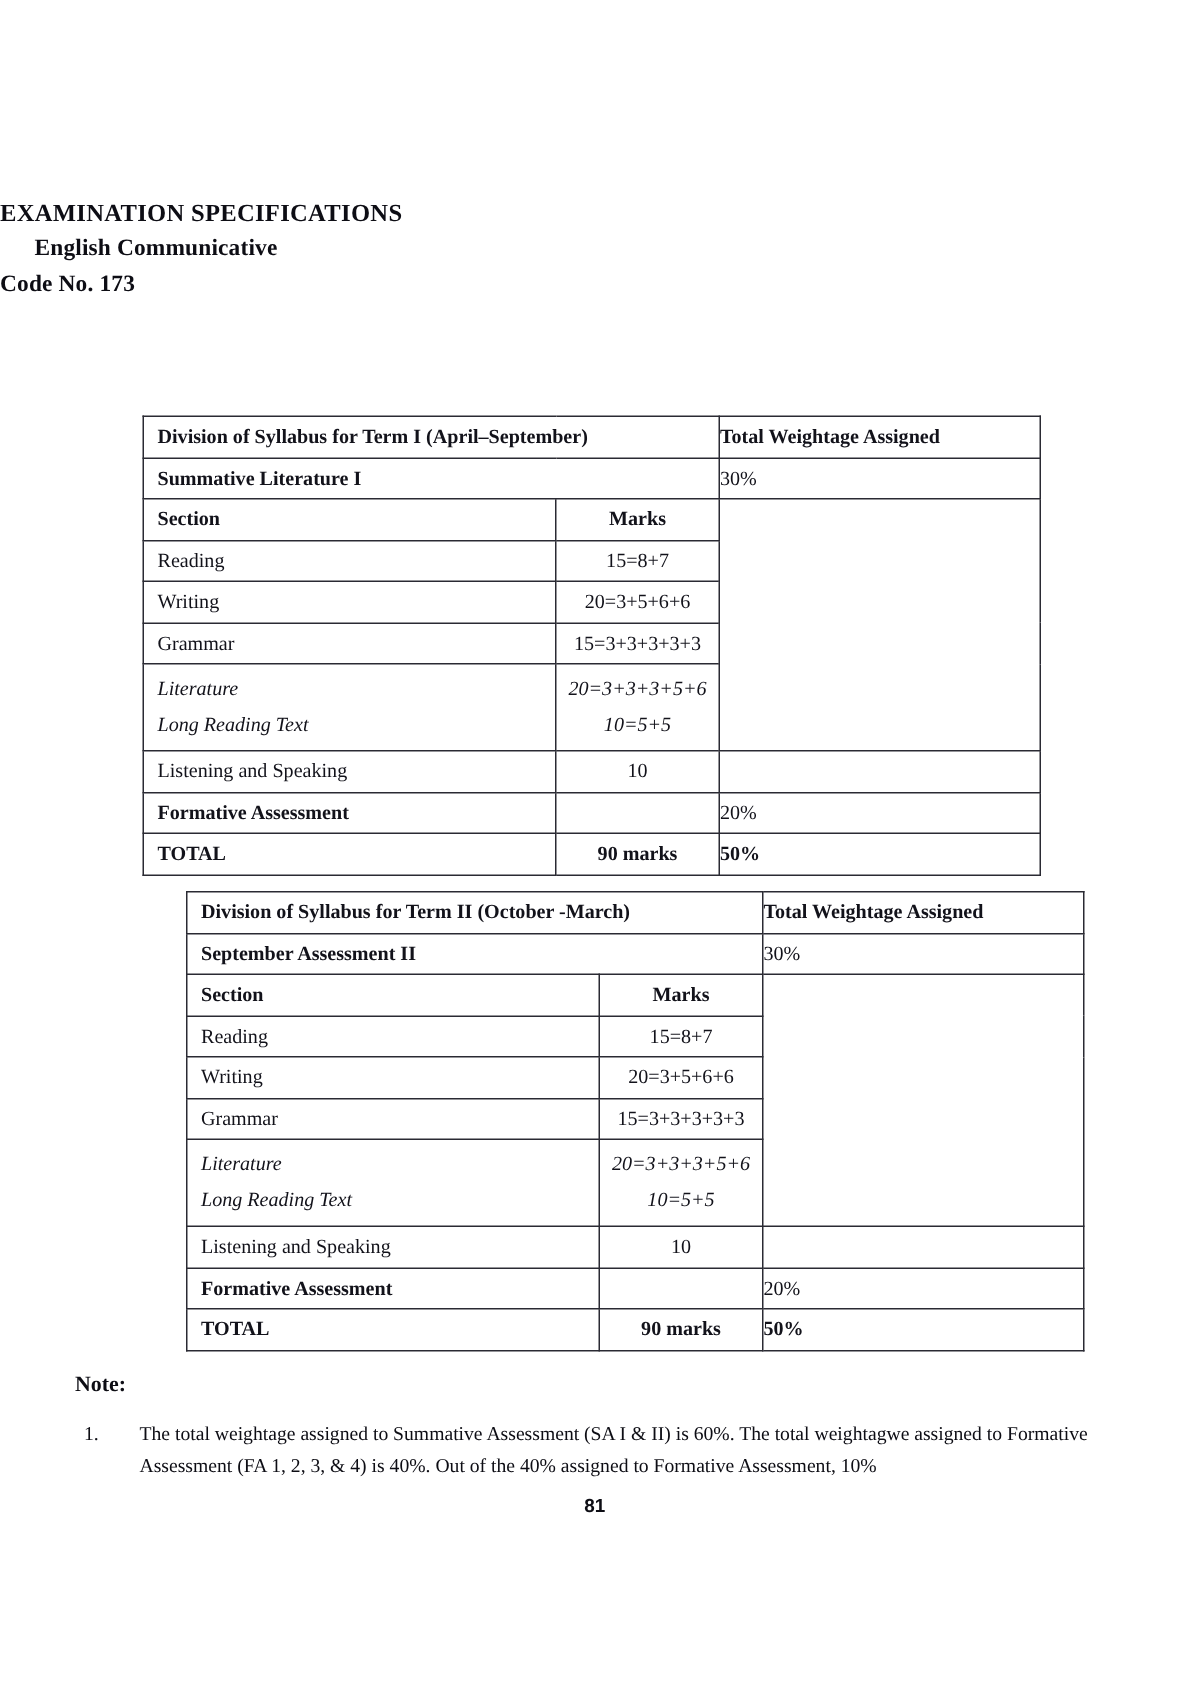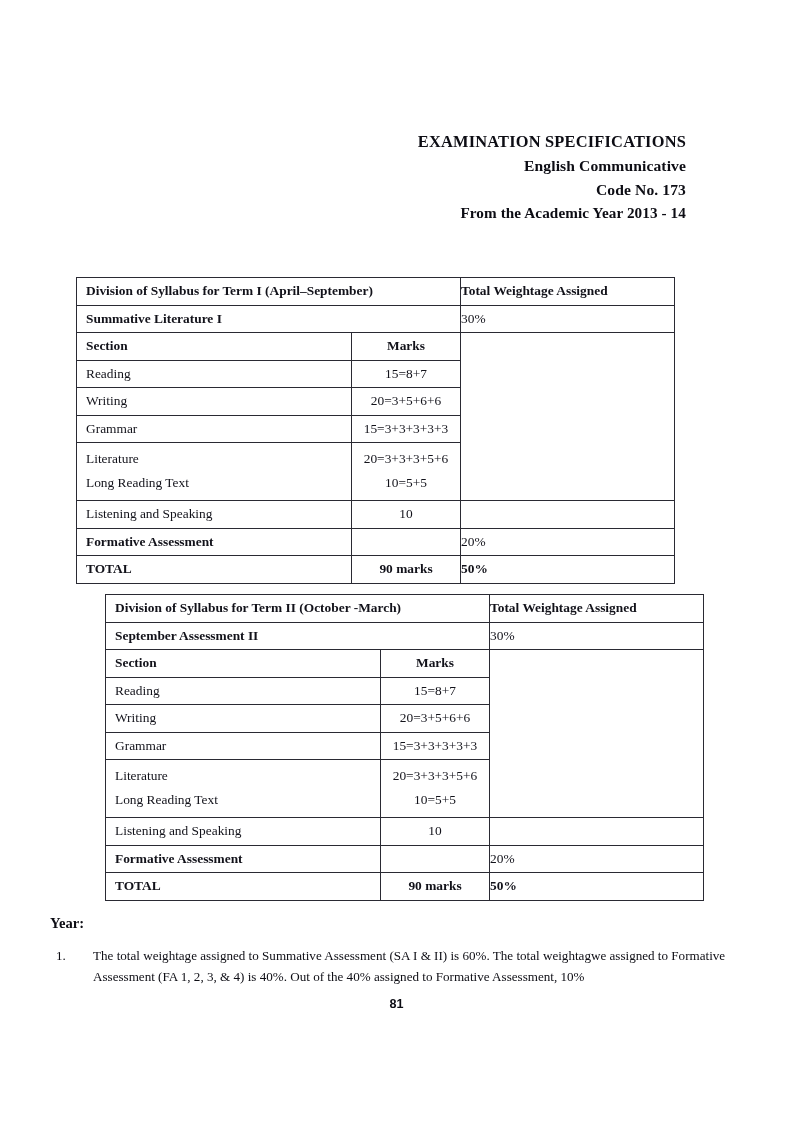--- a/index.html
+++ b/index.html
@@ -21,38 +21,38 @@
     position: absolute;
     inset: 0;
   }
 
   
   .heading {
     position: absolute;
     left: 0;
     top: 133px;
     width: 686px;
-    text-align: right;
+    text-align: left;
   }
   .heading .line {
     font-weight: bold;
     letter-spacing: 0.1px;
     margin: 0 0 7.5px 0;
     line-height: 1.05;
   }
   .heading .l1 { font-size: 16.4px; letter-spacing: 0.2px; }
-  .heading .l2 { font-size: 15.6px; }
+  .heading .l2 { font-size: 15.6px; margin-left: 23px; }
   .heading .l3 { font-size: 15.6px; }
   .heading .l4 { font-size: 15.6px; }
   .heading .l5 { font-size: 15.2px; margin-bottom: 0; }
 
   
   .spec-table {
     position: absolute;
-    left: 76px;
+    left: 95px;
     width: 598px;
     border-collapse: collapse;
     table-layout: fixed;
     border: 1.6px solid #12121a;
   }
   #table-term-1 { top: 277px; }
   #table-term-2 { top: 594px; margin-left: 29px; }
 
   .spec-table td {
     border: 0.9px solid #2a2a33;
@@ -71,20 +71,21 @@
   .spec-table td.pad-row-s{ height: 27px; }
   .spec-table td.tall     { height: 53px; }
 
   .spec-table .two-line {
     display: block;
     padding: 4px 0 5px 0;
   }
   .spec-table .two-line span {
     display: block;
     line-height: 1.78;
+    font-style: italic;
   }
 
   .col-a { width: 275px; }
   .col-b { width: 109px; }
   .col-c { width: 214px; }
 
   
   .note-block {
     position: absolute;
     left: 50px;
@@ -125,21 +126,20 @@
 </style>
 </head>
 <body>
 
 <div class="page">
 
   <div class="heading">
     <div class="line l1">EXAMINATION SPECIFICATIONS</div>
     <div class="line l2">English Communicative</div>
     <div class="line l3">Code No. 173</div>
-    <div class="line l5">From the Academic Year 2013 - 14</div>
   </div>
 
   <table class="spec-table" id="table-term-1">
     <colgroup>
       <col class="col-a">
         <col class="col-b">
         <col class="col-c">
     </colgroup>
     <tbody>
       <tr>
@@ -257,21 +257,21 @@
       </tr>
       <tr>
         <td class="c1 bold pad-row">TOTAL</td>
         <td class="c2 bold pad-row">90 marks</td>
         <td class="c3 bold pad-row">50%</td>
       </tr>
     </tbody>
   </table>
 
   <div class="note-block">
-    <div class="note-title">Year:</div>
+    <div class="note-title">Note:</div>
     <div class="note-item">
       <span class="note-num">1.</span>
       <span class="note-text">The total weightage assigned to Summative Assessment (SA I &amp; II) is 60%.  The total weightagwe assigned to Formative Assessment (FA 1, 2, 3, &amp; 4) is 40%.  Out of the 40% assigned to Formative Assessment, 10%</span>
     </div>
   </div>
 
   <div class="page-number">81</div>
 
 </div>
 

